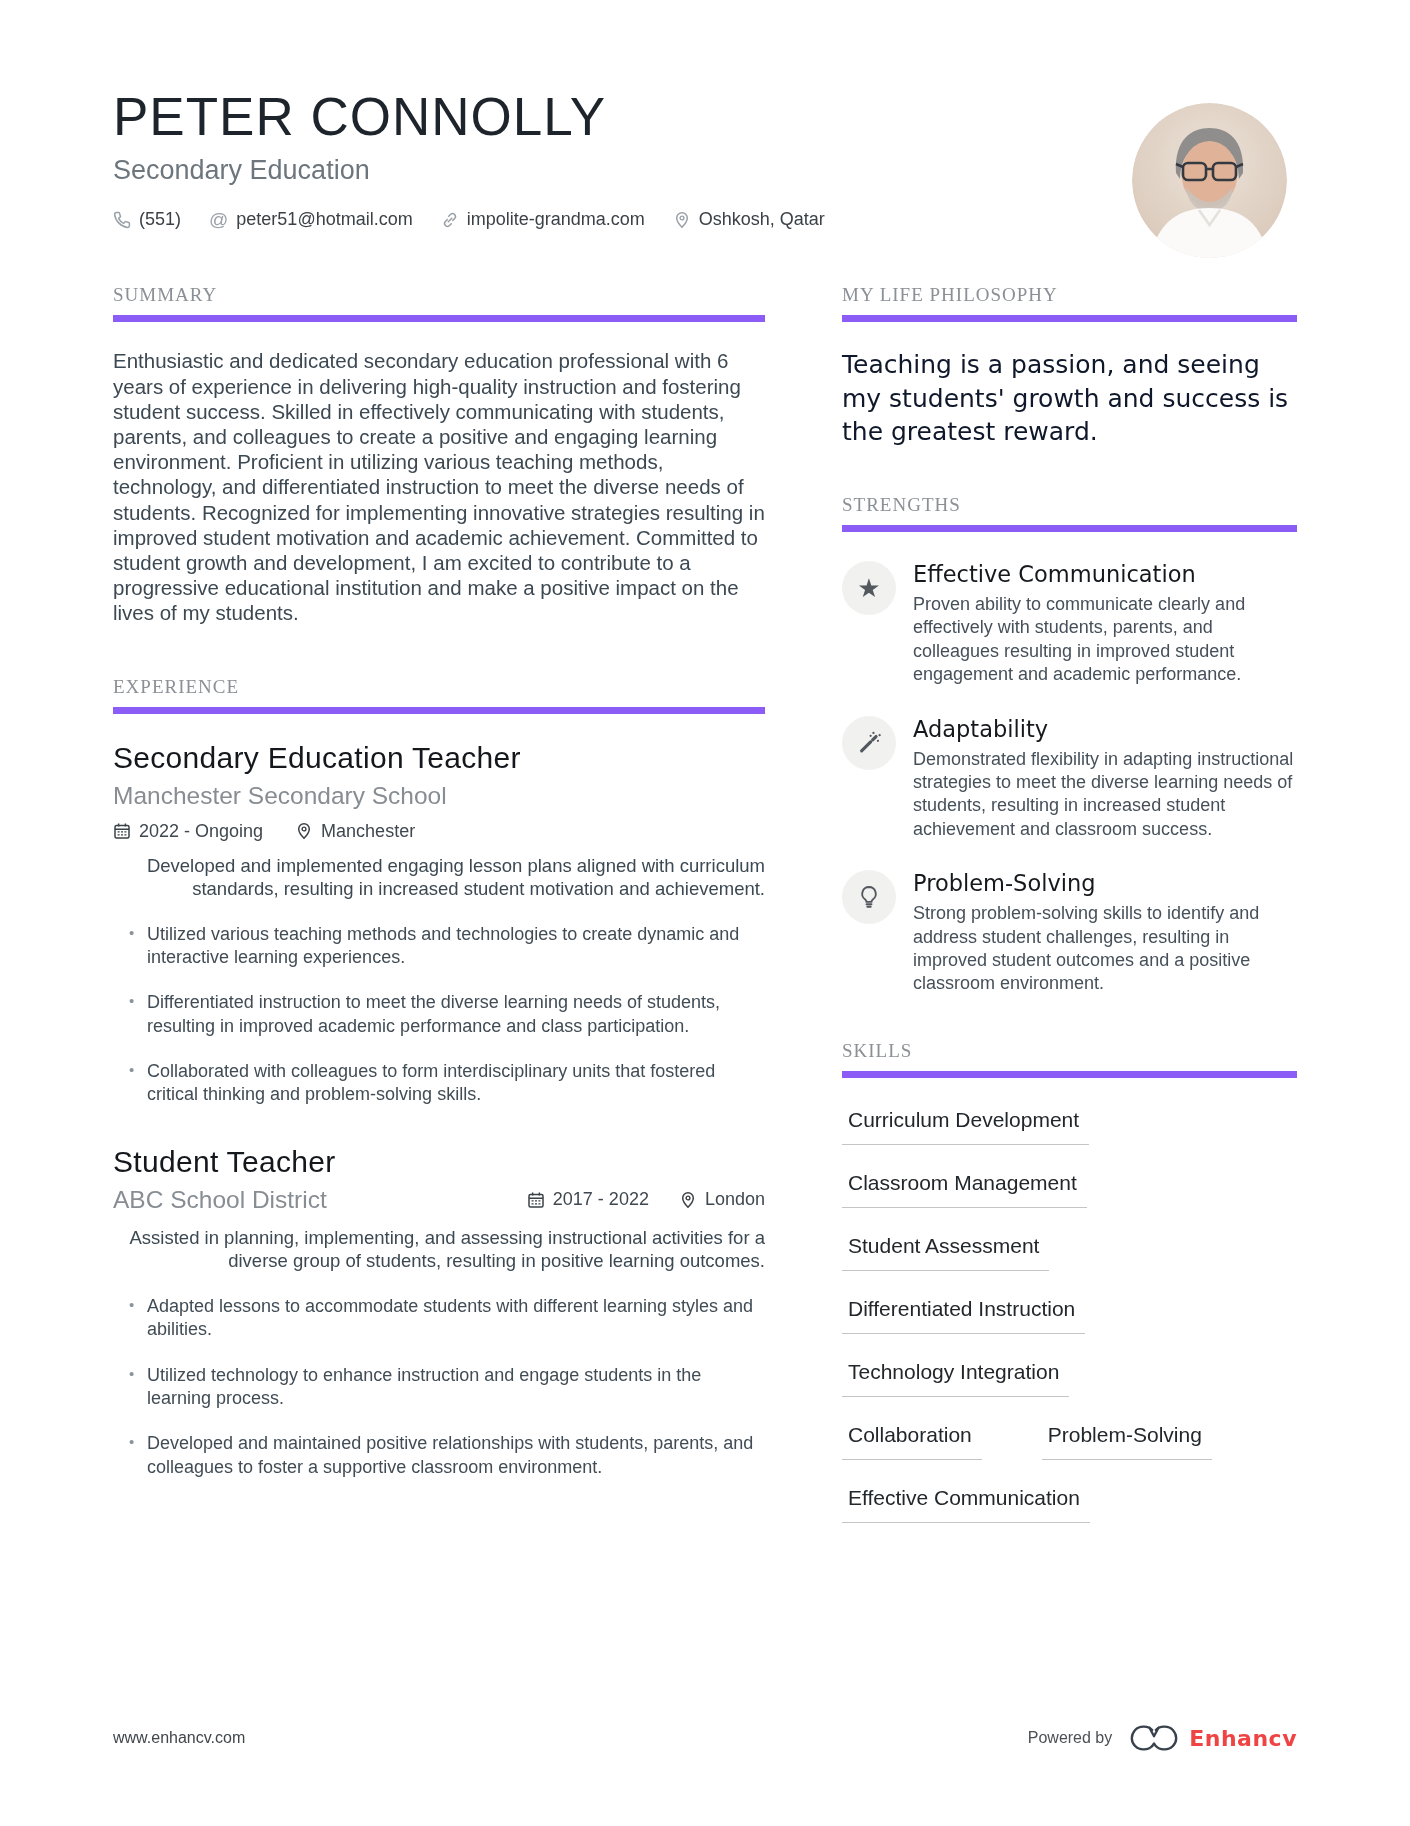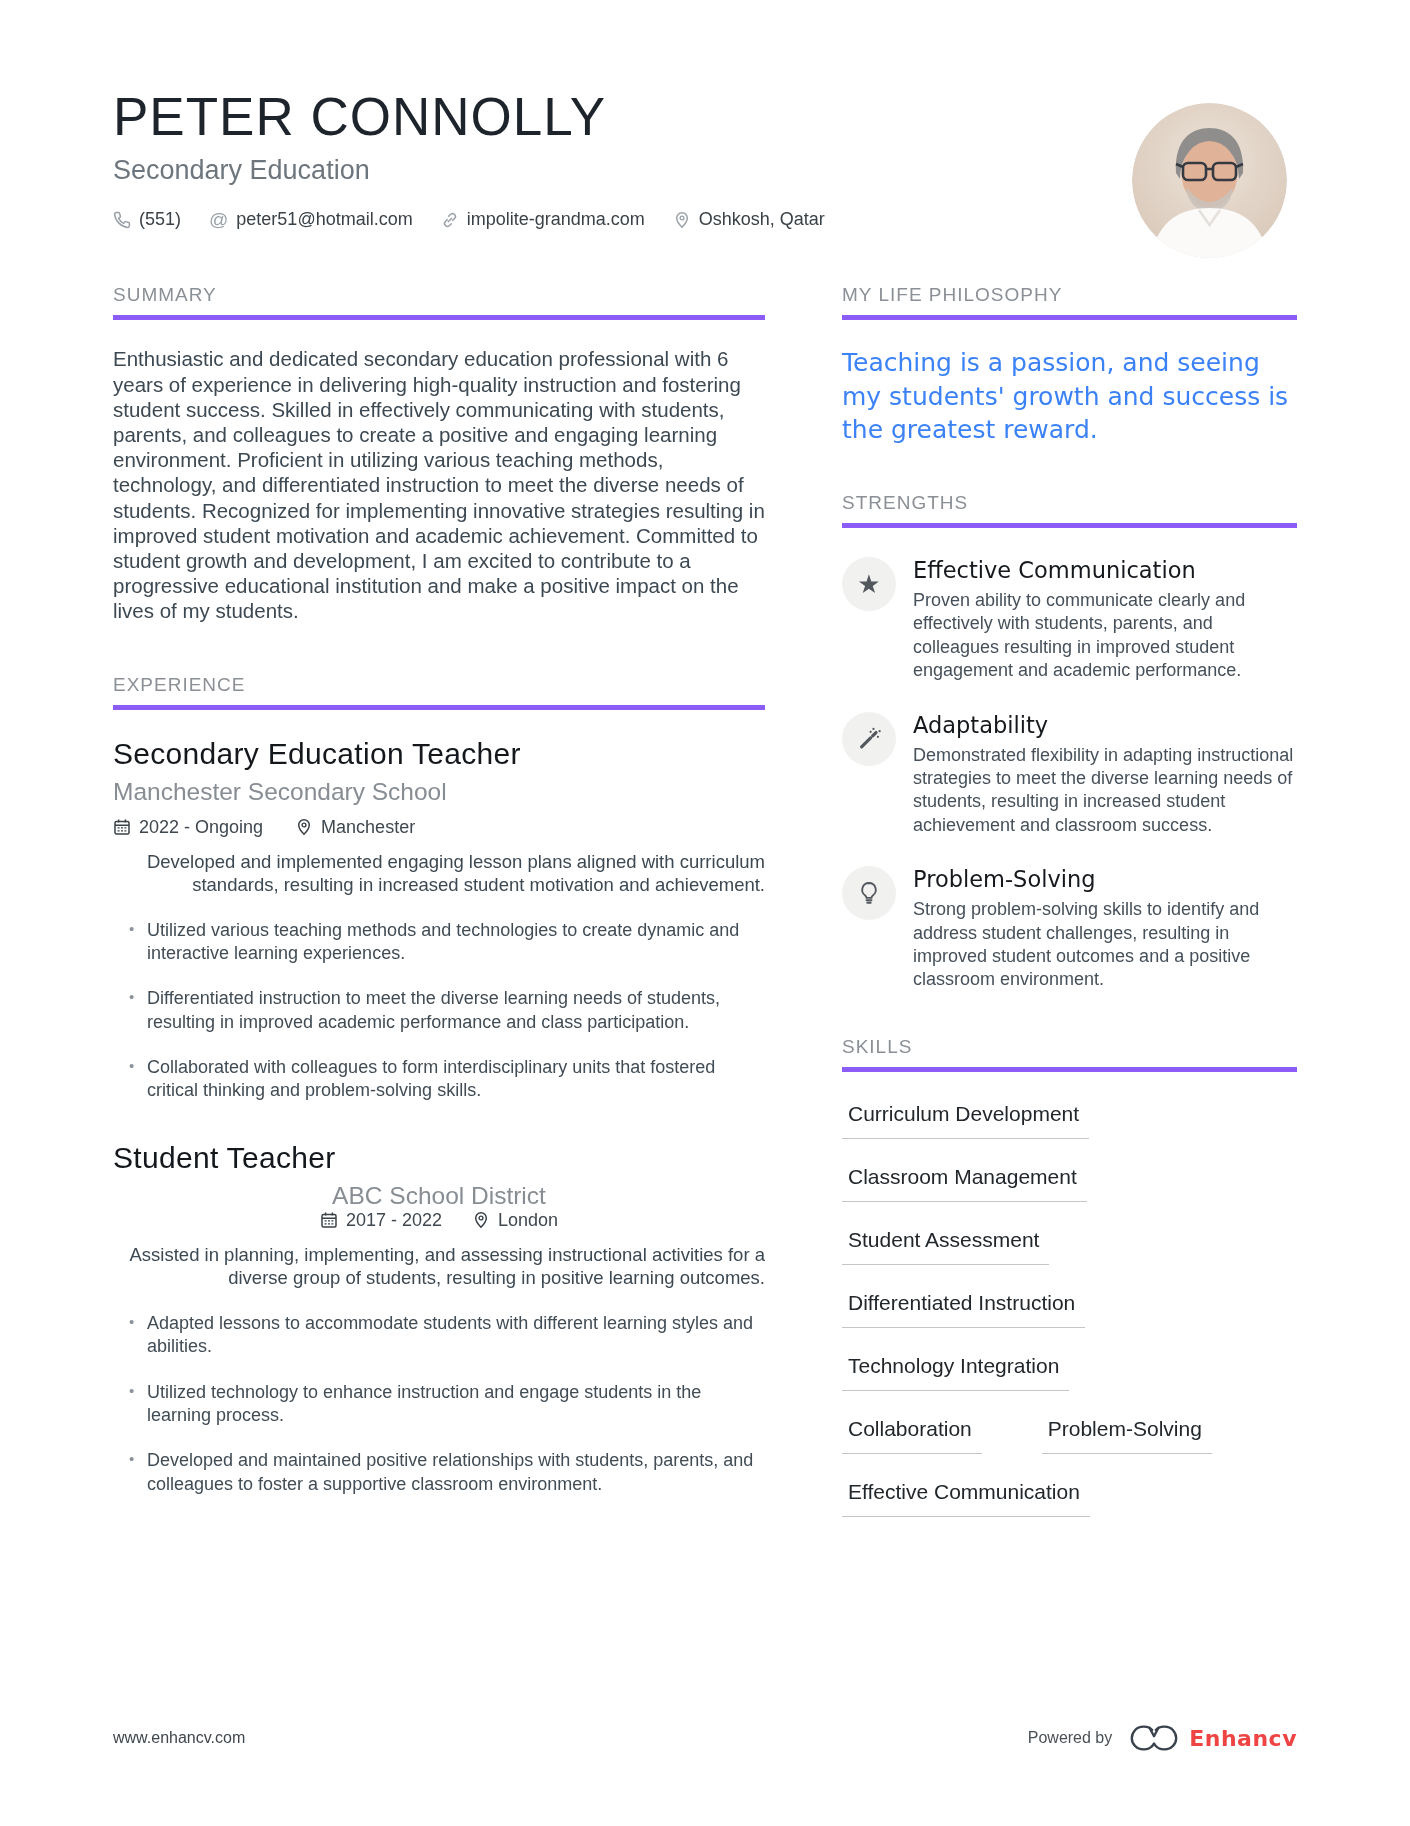--- a/index.html
+++ b/index.html
@@ -20,47 +20,47 @@
 
   .avatar{position:absolute;top:103px;right:123px;width:155px;height:155px;border-radius:50%;
           overflow:hidden;}
   .avatar svg{display:block;}
 
   
   .columns{display:flex;margin-top:54px;}
   .col-left{width:652px;flex:none;}
   .col-right{width:455px;flex:none;margin-left:77px;}
 
-  .sec-h{margin:0;font-family:Liberation Sans, sans-serif;font-weight:400;font-size:19px;
-         letter-spacing:1px;color:#8b9096;padding-bottom:9px;border-bottom:5px solid #8b5cf6;}
+  .sec-h{margin:0;font-family:Liberation Serif, serif;font-weight:400;font-size:19px;
+         letter-spacing:1px;color:#8b9096;padding-bottom:9px;border-bottom:7px solid #8b5cf6;}
 
   
   .summary-text{margin:26px 0 0;font-size:20.5px;line-height:1.23;color:#3c4852;}
 
   
   .experience{margin-top:50px;}
   .job{margin-top:27px;}
   .job + .job{margin-top:38px;}
   .job-title{margin:0;font-size:30px;font-weight:400;color:#14181d;letter-spacing:.3px;}
   .job-company{font-size:24.5px;color:#878d93;margin-top:7px;}
-  .company-row{display:flex;justify-content:space-between;align-items:center;margin-top:7px;flex-direction:column;}
+  .company-row{display:flex;justify-content:space-between;align-items:center;margin-top:7px;}
   .company-row .job-company{margin-top:0;}
   .job-meta{display:flex;align-items:center;gap:32px;margin-top:11px;font-size:18px;color:#3f474f;}
   .job-meta.inline{margin-top:0;gap:30px;}
   .meta-item{display:inline-flex;align-items:center;gap:8px;}
   .micon{color:#3a4147;display:inline-flex;}
   .micon svg{display:block;}
   .job-desc{margin:12px 0 0;font-size:18.5px;line-height:1.27;color:#3c4852;text-align:right;}
   .job-bullets{list-style:none;margin:9px 0 0;padding:0 0 0 10px;}
   .job-bullets li{position:relative;padding-left:24px;font-size:18px;line-height:1.3;color:#414c55;margin-top:22px;}
   .job-bullets li::before{content:"•";position:absolute;left:6px;top:0;color:#8d939a;font-size:15px;}
 
   
   .philosophy-text{margin:26px 0 0;font-family:"DejaVu Sans",sans-serif;
-                   font-size:25px;line-height:1.33;color:#3b82f6;}
+                   font-size:25px;line-height:1.33;color:#0f172a;}
   .strengths{margin-top:46px;}
   .strength{display:flex;margin-top:29px;}
   .strength-ico{flex:none;width:54px;height:54px;border-radius:50%;background:#f1f1f0;
                 display:flex;align-items:center;justify-content:center;color:#53585e;}
   .strength-ico .star{font-size:26px;line-height:1;color:#53585e;}
   .strength-body{margin-left:17px;}
   .strength-title{font-family:"DejaVu Sans",sans-serif;font-size:22.5px;color:#15181c;}
   .strength-desc{margin-top:6px;font-size:18px;line-height:1.3;color:#46505a;}
 
   .skills{margin-top:44px;}

